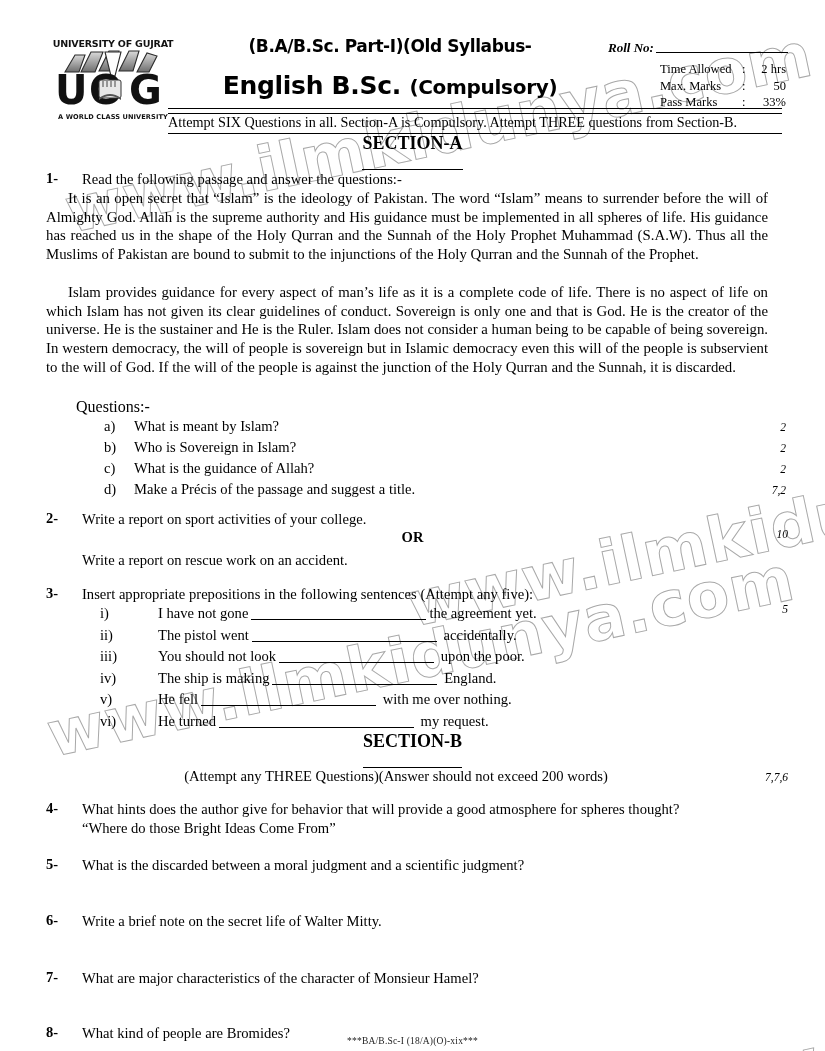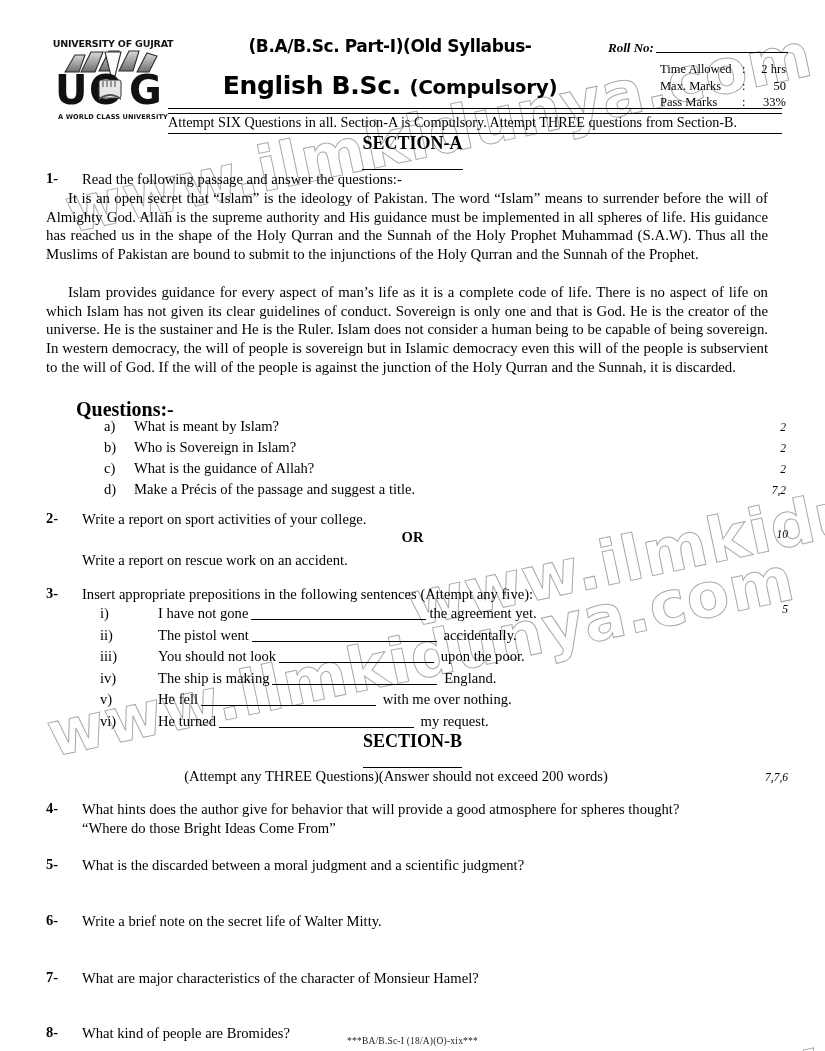--- a/index.html
+++ b/index.html
@@ -238,22 +238,22 @@
     width: 722px;
     font-size: 14.8px;
     line-height: 1.265;
     text-align: justify;
     text-indent: 22px;
   }
 
   .sub-label {
     position: absolute;
     left: 76px;
-    font-weight: 700;
-    font-size: 20px;
+    font-weight: 400;
+    font-size: 16px;
   }
 
   .sublist {
     position: absolute;
     left: 104px;
     width: 682px;
   }
   .sub-item {
     position: relative;
     height: 21px;

